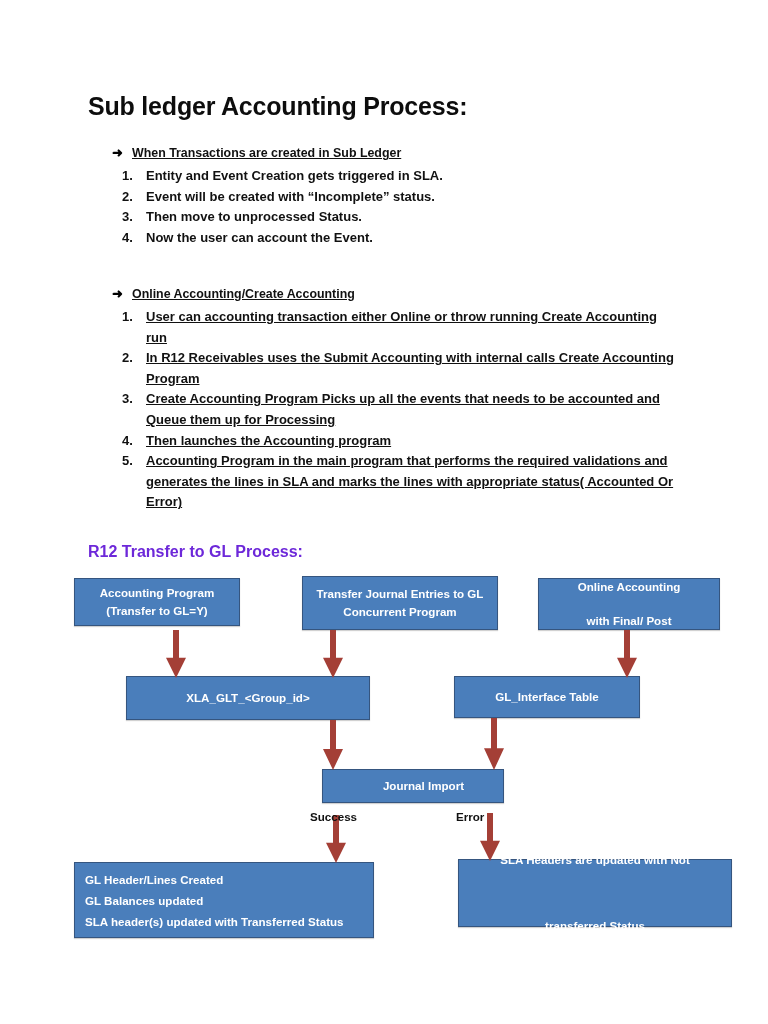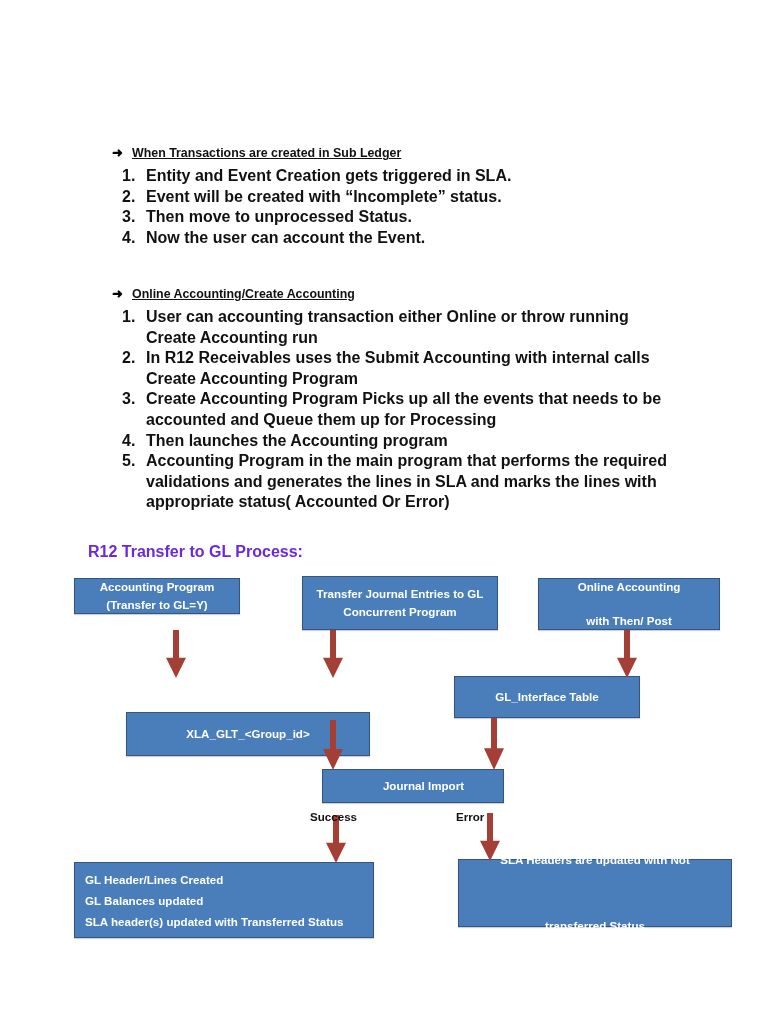--- a/index.html
+++ b/index.html
@@ -64,37 +64,37 @@
   ol.numlist {
     margin: 0;
     padding: 0;
     list-style: none;
     counter-reset: li;
   }
   ol.numlist > li {
     counter-increment: li;
     position: relative;
     padding-left: 34px;
-    font-size: 16px;
+    font-size: 13px;
     font-weight: bold;
     color: #111111;
     line-height: 20.6px;
     margin-bottom: 0px;
   }
   ol.numlist > li::before {
     content: counter(li) ".";
     position: absolute;
     left: 10px;
     top: 0;
     width: 18px;
     text-align: left;
     font-weight: bold;
   }
   .sec-a ol.numlist { margin-top: 2px; }
-  .sec-b ol.numlist { margin-top: 2px; }
+  .sec-b ol.numlist { margin-top: 2px; text-decoration: underline; }
   .sec-b ol.numlist > li { max-width: 530px; }
 
   
   .diagram-title {
     position: absolute;
     left: 88px;
     top: 543px;
     font-size: 16px;
     font-weight: bold;
     color: #6d28d9;
@@ -120,24 +120,24 @@
   }
   .node.left-align {
     align-items: flex-start;
     text-align: center;
     padding: 0 0 0 10px;
     line-height: 21px;
   }
   .node span { display: block; white-space: nowrap; }
 
   
-  #node-accounting-program { left: 74px;  top: 578px; width: 166px; height: 36px; }
+  #node-accounting-program { left: 74px;  top: 578px; width: 166px; height: 48px; }
   #node-transfer-journal   { left: 302px; top: 576px; width: 196px; height: 54px; text-align: right; }
   #node-online-accounting  { left: 538px; top: 578px; width: 182px; height: 52px; gap: 16px; }
-  #node-xla-glt            { left: 126px; top: 712px; width: 244px; height: 44px; }
+  #node-xla-glt            { left: 126px; top: 676px; width: 244px; height: 44px; }
   #node-gl-interface       { left: 454px; top: 676px; width: 186px; height: 42px; }
   #node-journal-import     { left: 322px; top: 769px; width: 182px; height: 34px; padding-left: 27px; }
   #node-gl-header-lines    { left: 74px;  top: 862px; width: 300px; height: 76px; }
   #node-sla-not-transferred{ left: 458px; top: 859px; width: 274px; height: 68px; gap: 48px; }
 
   
   .arrow {
     position: absolute;
     width: 26px;
     pointer-events: none;
@@ -161,20 +161,21 @@
     white-space: nowrap;
   }
   #label-success { left: 310px; top: 810px; }
   #label-error   { left: 456px; top: 810px; }
 </style>
 </head>
 <body>
 
 <div id="page">
 
+  <div class="doc-title">Sub ledger Accounting Process:</div>
 
   <div class="section sec-a">
     <div class="bullet-line">
       <span class="bullet-arrow">➜</span>
       <span class="bullet-text">When Transactions are created in Sub Ledger</span>
     </div>
     <ol class="numlist">
       <li>Entity and Event Creation gets triggered in SLA.</li>
       <li>Event will be created with “Incomplete” status.</li>
       <li>Then move to unprocessed Status.</li>
@@ -203,21 +204,21 @@
     <span>(Transfer to GL=Y)</span>
   </div>
 
   <div class="node" id="node-transfer-journal">
     <span>Transfer Journal Entries to GL</span>
     <span>Concurrent Program</span>
   </div>
 
   <div class="node" id="node-online-accounting">
     <span>Online Accounting</span>
-    <span>with Then/ Post</span>
+    <span>with Final/ Post</span>
   </div>
 
   <div class="node" id="node-xla-glt">
     <span>XLA_GLT_&lt;Group_id&gt;</span>
   </div>
 
   <div class="node" id="node-gl-interface">
     <span>GL_Interface Table</span>
   </div>
 

